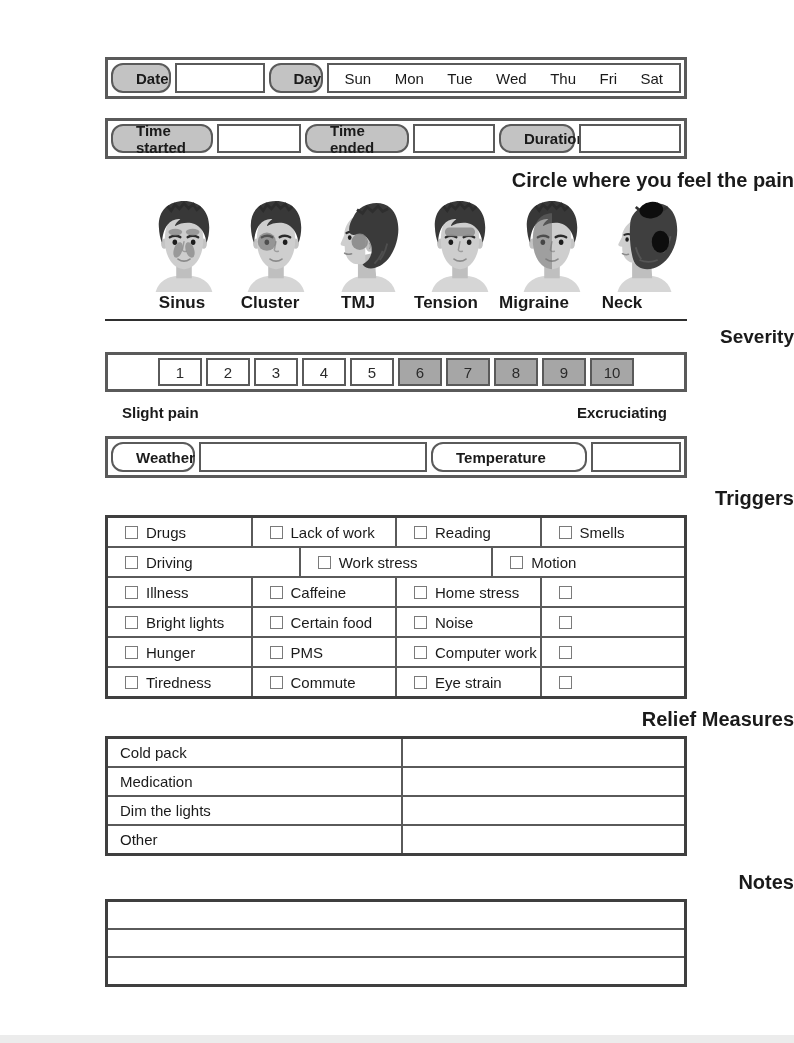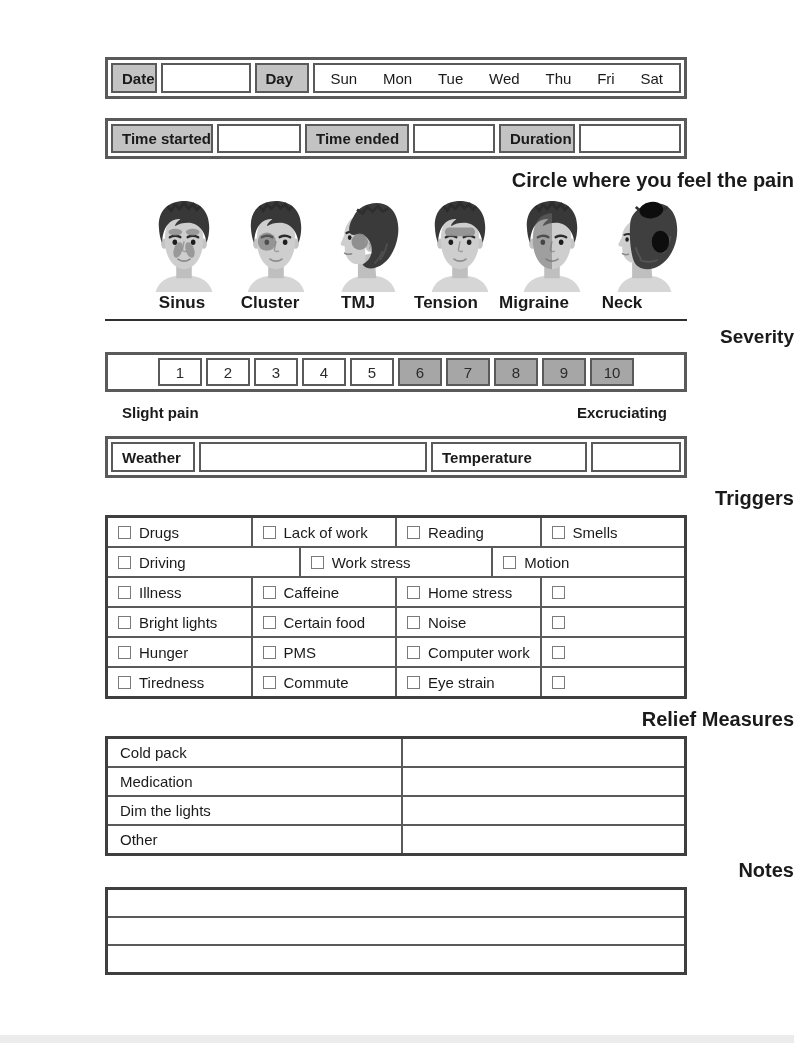--- a/index.html
+++ b/index.html
@@ -34,21 +34,21 @@
     background:#fff;
     align-items:stretch;
   }
   .cell{
     box-sizing:border-box;
     border:2px solid var(--border-mid);
     display:flex;align-items:center;
     background:#fff;
   }
   .cell.gray{background:var(--label-gray);}
-  .cell.label{font-weight:bold;font-size:15px;padding-left:9px;}
+  .cell.label{font-weight:bold;font-size:15px;padding-left:23px;border-radius:12px;}
   .row1{height:42px;}
   .row2{height:41px;margin-top:19px;}
   .weather-row{height:42px;margin-top:15px;}
   .w-datein{width:90px;}
   .w-day{width:54px;}
   .w-days{flex:1;justify-content:space-between;padding:8px 16px;font-size:15px;}
   .day{cursor:default;}
 
   .w-tstart{width:102px;}
   .w-tin1{width:84px;}
@@ -63,21 +63,21 @@
   .w-tempin{flex:1;}
 
   .section-title{
     text-align:right;font-weight:bold;font-size:20px;
     margin:0;line-height:26px;
   }
   .title-pain{margin-top:8px;}
   .title-severity{font-size:19px;line-height:24px;margin-top:4px;}
   .title-triggers{margin-top:7px;padding-left:24px;}
   .title-relief{margin-top:7px;}
-  .title-notes{margin-top:1px;}
+  .title-notes{margin-top:13px;}
 
   
   .heads{display:flex;width:528px;margin-left:138px;margin-top:3px;}
   .head-fig{flex:1;display:flex;flex-direction:column;align-items:center;}
   .head-fig svg{display:block;width:92px;height:96px;}
   .head-labels{display:flex;width:528px;margin-left:138px;margin-top:1px;}
   .head-label{flex:1;text-align:center;font-weight:bold;font-size:17px;}
 
   .rule{height:2px;background:#2f2f2f;margin-top:6px;width:582px;margin-left:105px;}
 
@@ -95,21 +95,21 @@
     font-weight:bold;font-size:15px;gap:18px;
   }
 
   
   .grid-table{box-sizing:border-box;border:3px solid var(--border-dark);margin-top:4px;background:#fff;}
   .g-row{display:flex;border-top:2px solid var(--border-mid);}
   .g-row:first-child{border-top:none;}
   .g-cell{
     flex:1;box-sizing:border-box;border-left:2px solid var(--border-mid);
     display:flex;align-items:center;
-    height:28px;font-size:15px;padding-left:10px;
+    height:28px;font-size:15px;padding-left:17px;
   }
   .g-cell:first-child{border-left:none;}
   .checkbox{
     width:13px;height:13px;box-sizing:border-box;
     border:1.5px solid var(--checkbox-border);
     background:#fff;margin-right:8px;flex:0 0 auto;
   }
   .relief-table .g-cell{height:27px;padding-left:12px;}
   .relief-table .g-cell.entry{padding-left:0;}
   .notes-table .g-cell{height:26px;}

